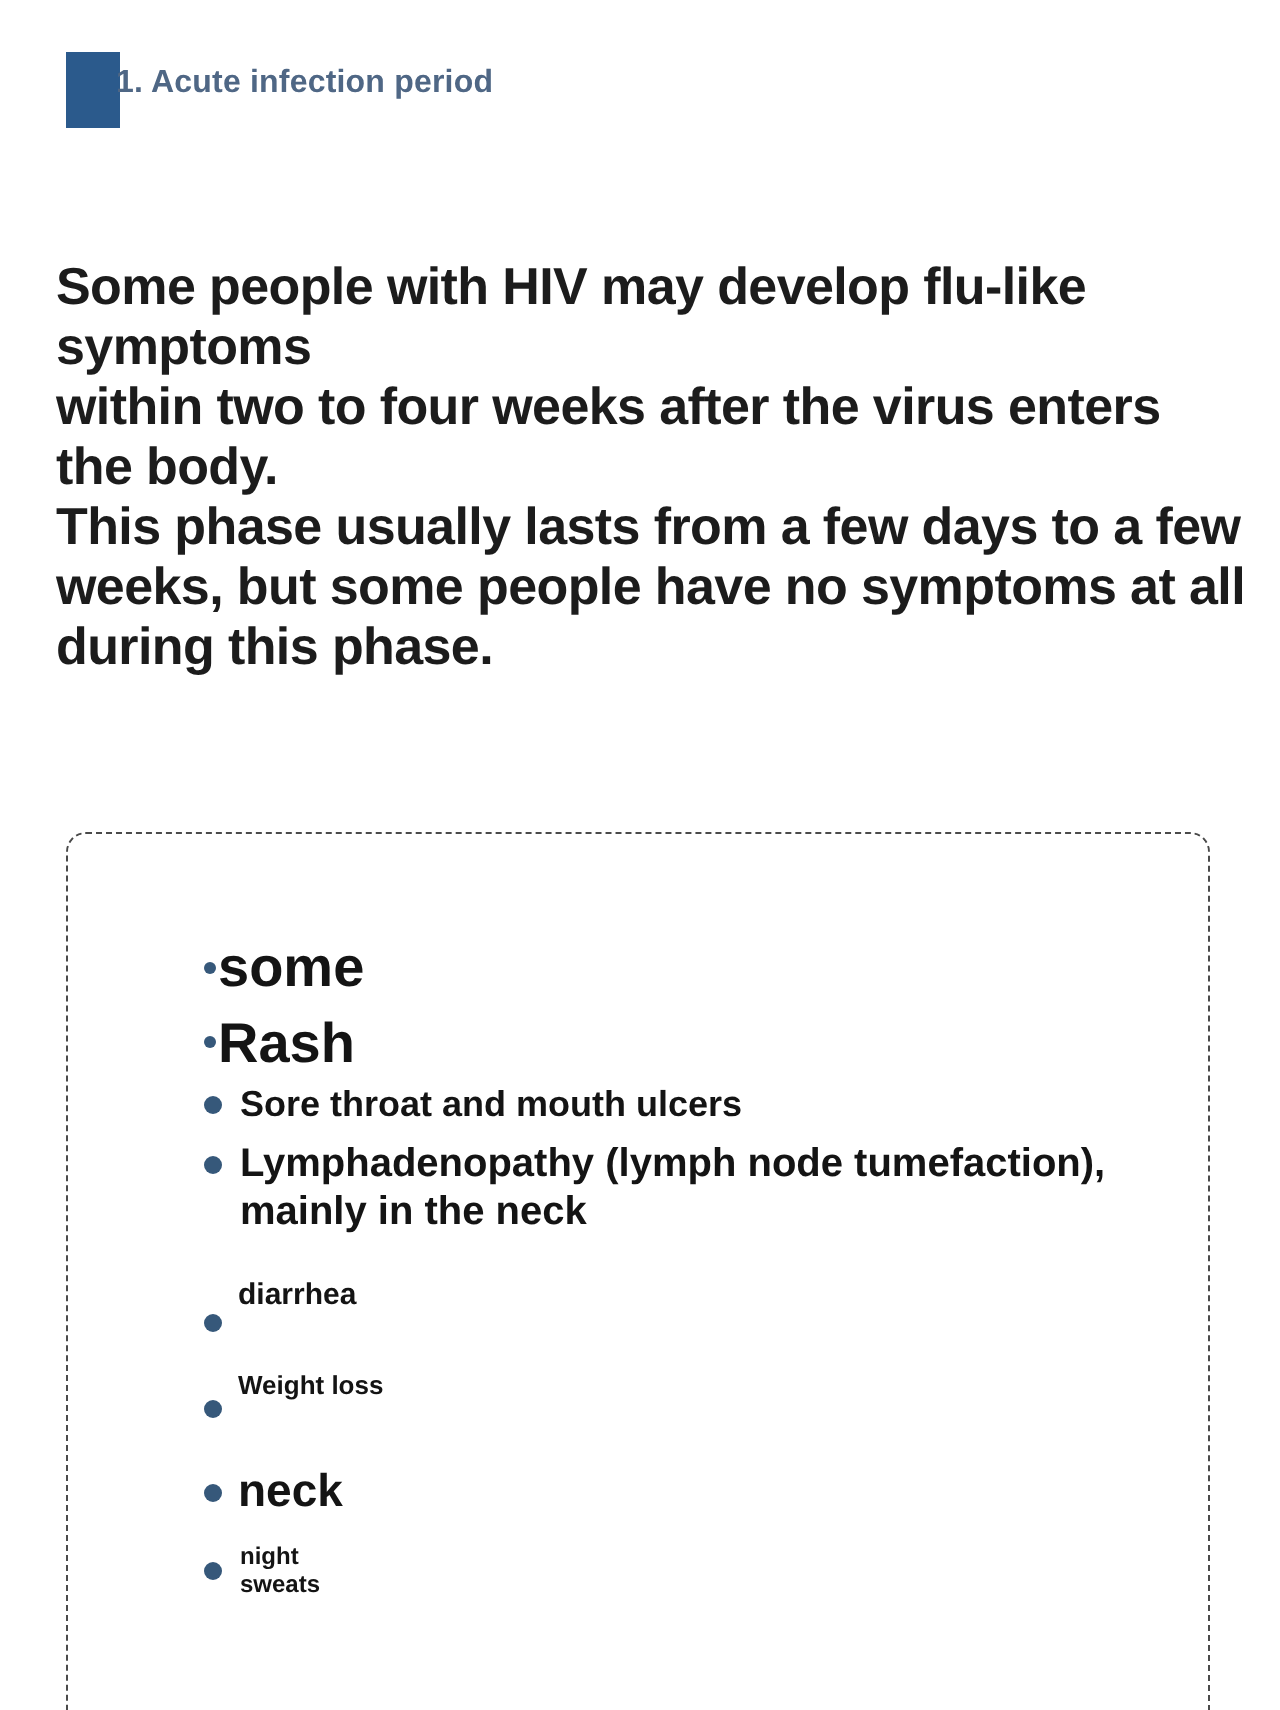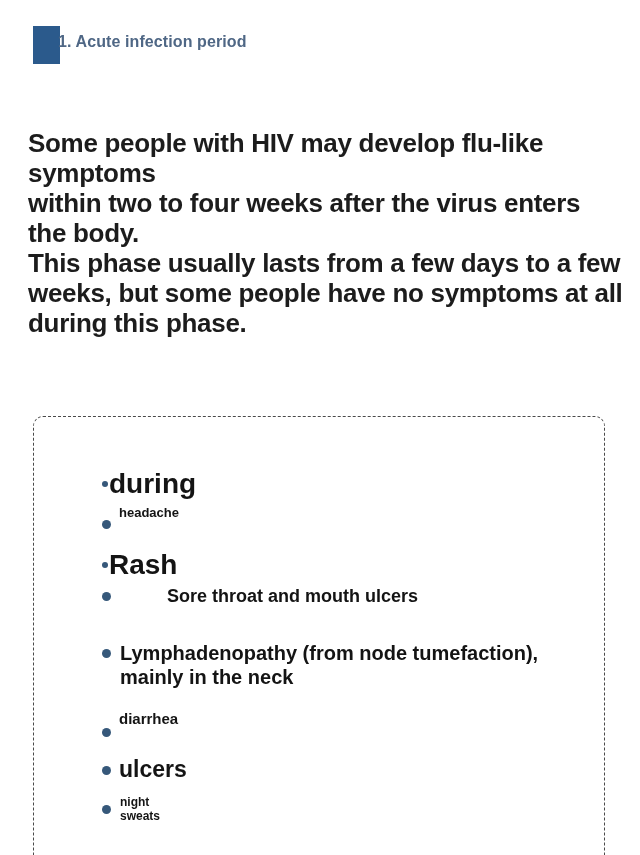--- a/index.html
+++ b/index.html
@@ -111,21 +111,21 @@
   .v-raised .dot { margin-right: 5px; }
   .v-raised .label { margin-bottom: 9px; margin-left: 3px; }
   .v-top { align-items: flex-start; }
   .v-top .dot { margin-top: 8px; }
 
   
   .i0 { margin-bottom: 4px; }
   .i1 { margin-bottom: 19px; }
   .i2 { margin-bottom: 16px; }
   .i3 { margin-bottom: 4px; }
-  .i4 { margin-bottom: 34px; gap: 47px; }
+  .i4 { margin-bottom: 6px; }
   .i5 { margin-bottom: 21px; }
   .i6 { margin-bottom: 19px; text-align: center; }
   .i7 { margin-bottom: 23px; }
   .i8 { margin-bottom: 11px; }
   .i9 { margin-bottom: 0; }
 </style>
 </head>
 <body>
 
 <div>
@@ -139,46 +139,46 @@
 within two to four weeks after the virus enters the body.
 This phase usually lasts from a few days to a few
 weeks, but some people have no symptoms at all
 during this phase.</p>
 
   <div class="symptom-box">
 
     <ul class="symptom-list">
       <li class="item s-xl i0">
         <span class="dot"></span>
-        <span class="label">during</span>
-      </li>
-      <li class="item s-xs v-raised i1">
-        <span class="dot"></span>
-        <span class="label">headache</span>
+        <span class="label">some</span>
       </li>
       <li class="item s-xl i3">
         <span class="dot"></span>
         <span class="label">Rash</span>
       </li>
       <li class="item s-md2 i4">
         <span class="dot"></span>
         <span class="label">Sore throat and mouth ulcers</span>
       </li>
       <li class="item s-md3 v-top i5">
         <span class="dot"></span>
-        <span class="label">Lymphadenopathy (from node tumefaction),
+        <span class="label">Lymphadenopathy (lymph node tumefaction),
 mainly in the neck</span>
       </li>
       <li class="item s-sm v-raised i6">
         <span class="dot"></span>
         <span class="label">diarrhea</span>
       </li>
+      <li class="item s-xs v-raised i7">
+        <span class="dot"></span>
+        <span class="label">Weight loss</span>
+      </li>
       <li class="item s-lg i8">
         <span class="dot"></span>
-        <span class="label">ulcers</span>
+        <span class="label">neck</span>
       </li>
       <li class="item s-xxs i9">
         <span class="dot"></span>
         <span class="label">night sweats</span>
       </li>
     </ul>
   </div>
 
 </div>
 

